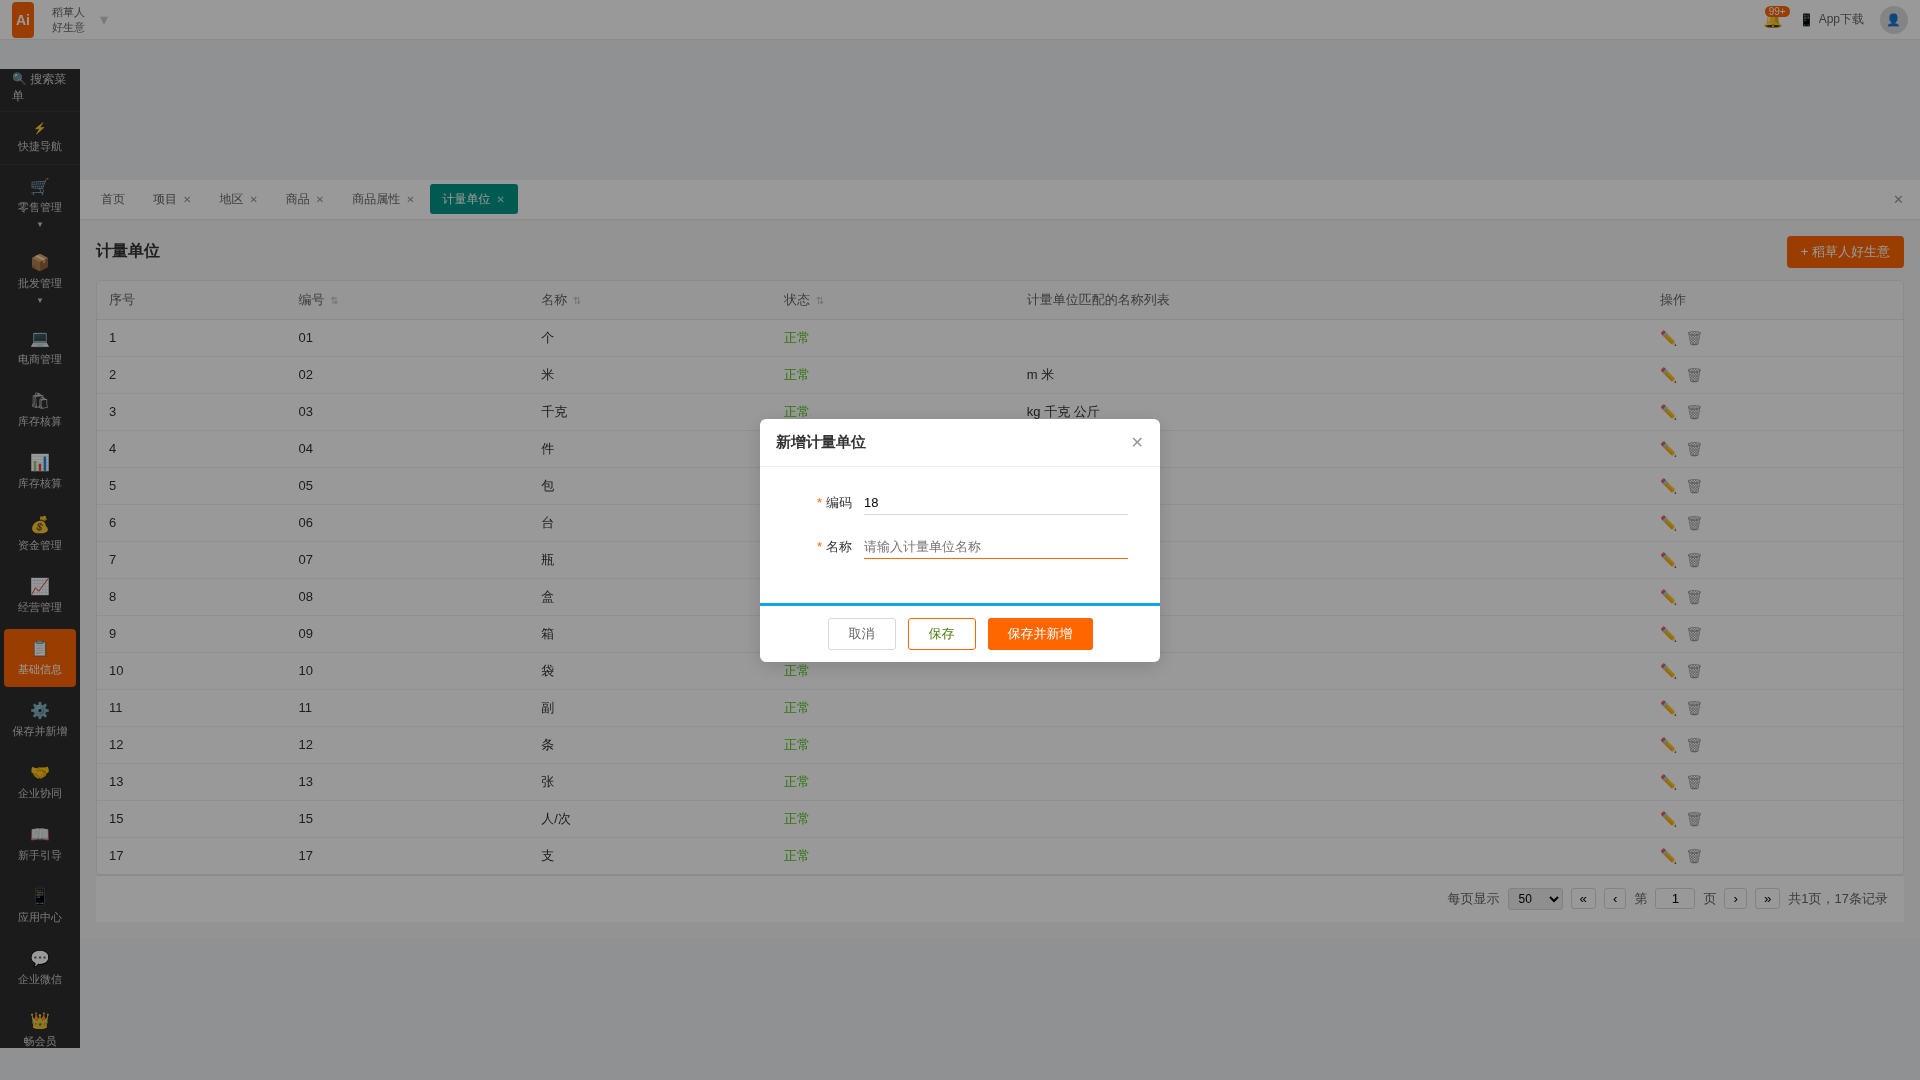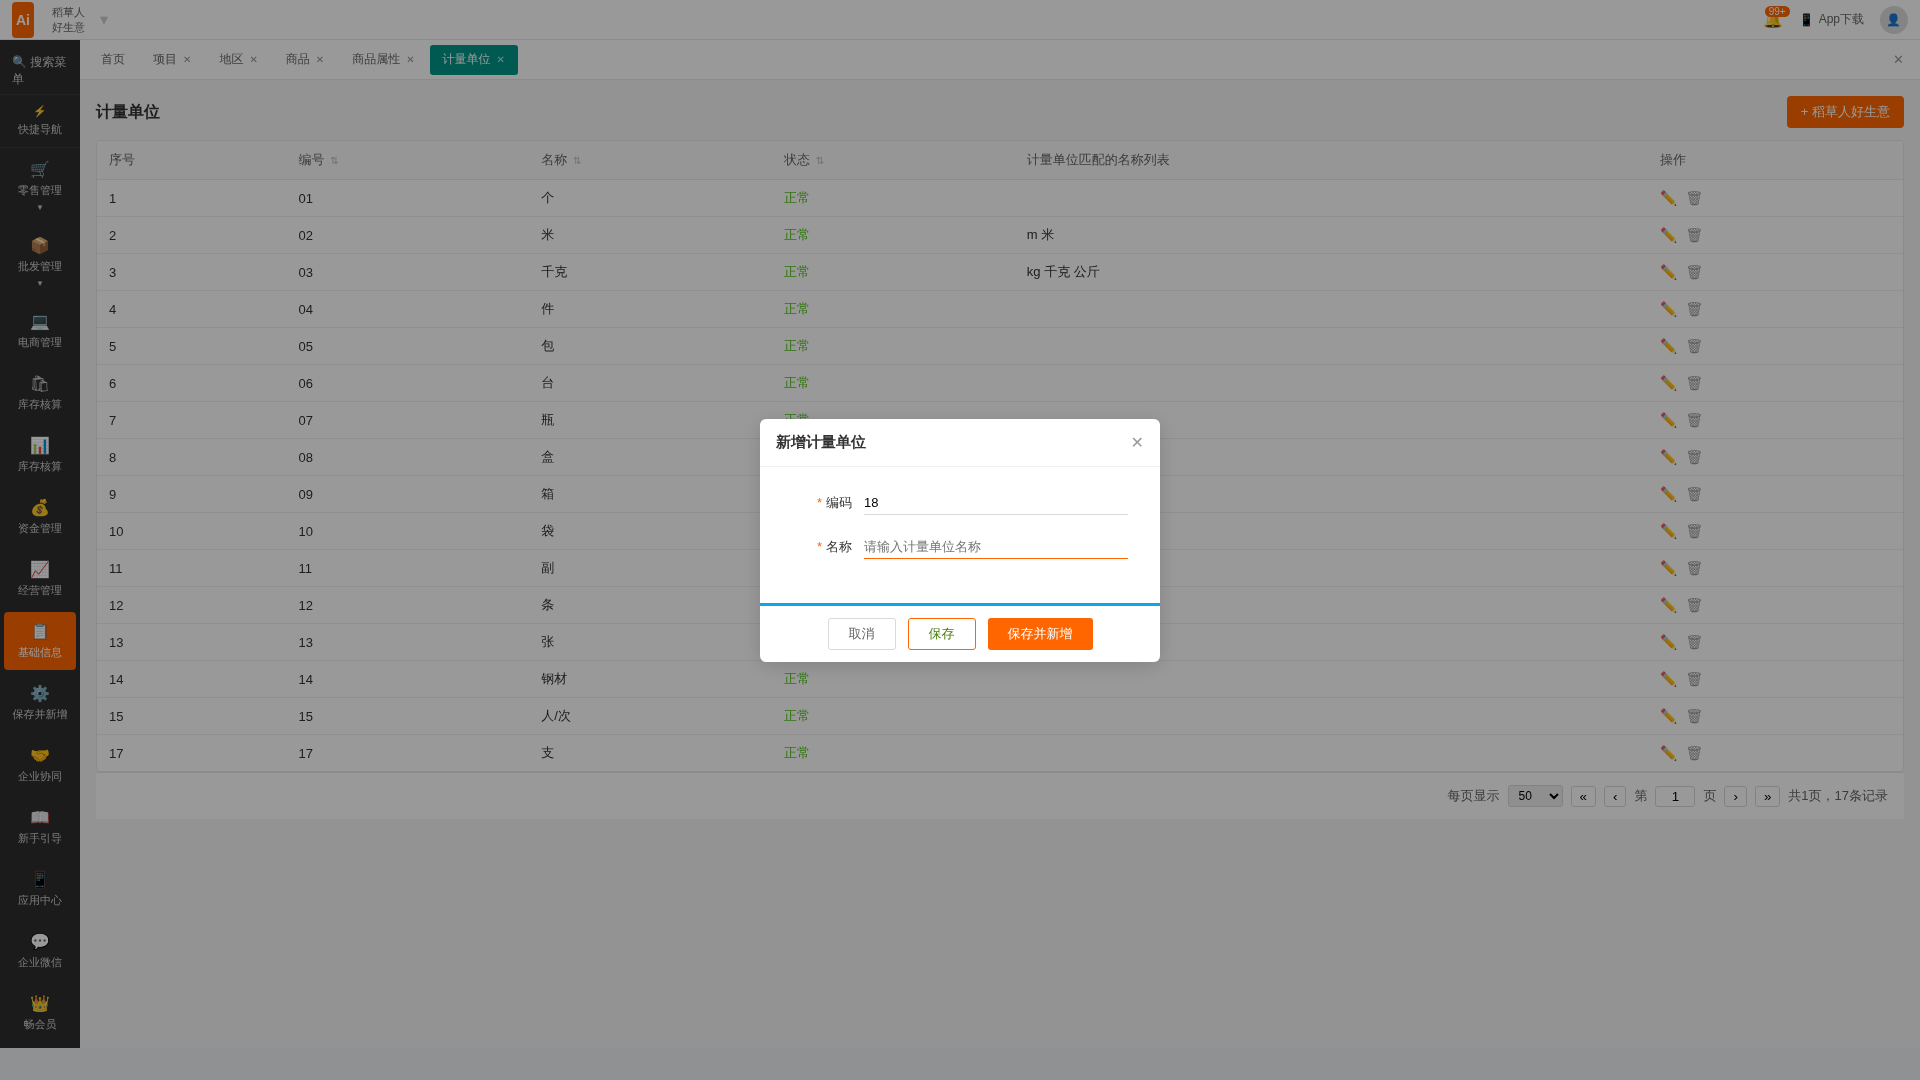--- a/index.html
+++ b/index.html
@@ -1,31 +1,31 @@
 <!DOCTYPE html>
 <html><head>
   <meta charset="utf-8">
   <style>
     * { box-sizing: border-box; margin: 0; padding: 0; }
     body { font-family: "Microsoft YaHei", "PingFang SC", sans-serif; font-size: 13px; background: #f0f2f5; color: #333; }
 
     
-    .app-container { display: flex; flex-direction: column; height: 1048px; width: 1920px; overflow: hidden; }
+    .app-container { display: flex; flex-direction: column; height: 1048px; width: 1920px; overflow: hidden; gap: 29px; }
     .top-bar { height: 40px; background: #fff; display: flex; align-items: center; padding: 0 12px; border-bottom: 1px solid #e8e8e8; justify-content: space-between; }
     .top-bar-left { display: flex; align-items: center; gap: 8px; }
     .logo-area { display: flex; align-items: center; gap: 6px; width: 80px; }
     .logo-icon { width: 36px; height: 36px; background: #f60; border-radius: 4px; display: flex; align-items: center; justify-content: center; color: #fff; font-weight: bold; font-size: 14px; }
     .logo-text { font-size: 11px; color: #666; line-height: 1.3; margin-left: 12px; }
     .top-bar-right { display: flex; align-items: center; gap: 16px; }
     .notification-btn { position: relative; background: none; border: none; cursor: pointer; color: #666; font-size: 16px; }
     .badge { position: absolute; top: -4px; right: -6px; background: #f60; color: #fff; border-radius: 8px; font-size: 10px; padding: 0 4px; min-width: 16px; text-align: center; }
     .app-download { color: #666; font-size: 12px; display: flex; align-items: center; gap: 4px; cursor: pointer; }
     .avatar { width: 28px; height: 28px; background: #ddd; border-radius: 50%; overflow: hidden; display: flex; align-items: center; justify-content: center; }
 
-    .main-layout { display: flex; flex: 1; overflow: hidden; }
+    .main-layout { display: flex; flex: 1; overflow: hidden; align-items: center; }
 
     
     .sidebar { width: 80px; background: #2d2d2d; display: flex; flex-direction: column; padding-top: 8px; }
     .sidebar-item { display: flex; flex-direction: column; align-items: center; padding: 10px 4px; cursor: pointer; color: #ccc; font-size: 11px; gap: 4px; border-radius: 4px; margin: 2px 4px; }
     .sidebar-item.active { background: #f60; color: #fff; }
     .sidebar-item .icon { font-size: 16px; }
 
     
     .content-area { flex: 1; display: flex; flex-direction: column; overflow: hidden; }
 
@@ -389,33 +389,20 @@
     <td><span class="status-normal">正常</span></td>
     <td></td>
     <td>
       <div class="action-icons">
         <span class="action-icon">✏️</span>
         <span class="action-icon">🗑</span>
       </div>
     </td>
   </tr>
                 <tr>
-    <td>14</td>
-    <td>14</td>
-    <td>钢材</td>
-    <td><span class="status-normal">正常</span></td>
-    <td></td>
-    <td>
-      <div class="action-icons">
-        <span class="action-icon">✏️</span>
-        <span class="action-icon">🗑</span>
-      </div>
-    </td>
-  </tr>
-                <tr>
     <td>15</td>
     <td>15</td>
     <td>人/次</td>
     <td><span class="status-normal">正常</span></td>
     <td></td>
     <td>
       <div class="action-icons">
         <span class="action-icon">✏️</span>
         <span class="action-icon">🗑</span>
       </div>

